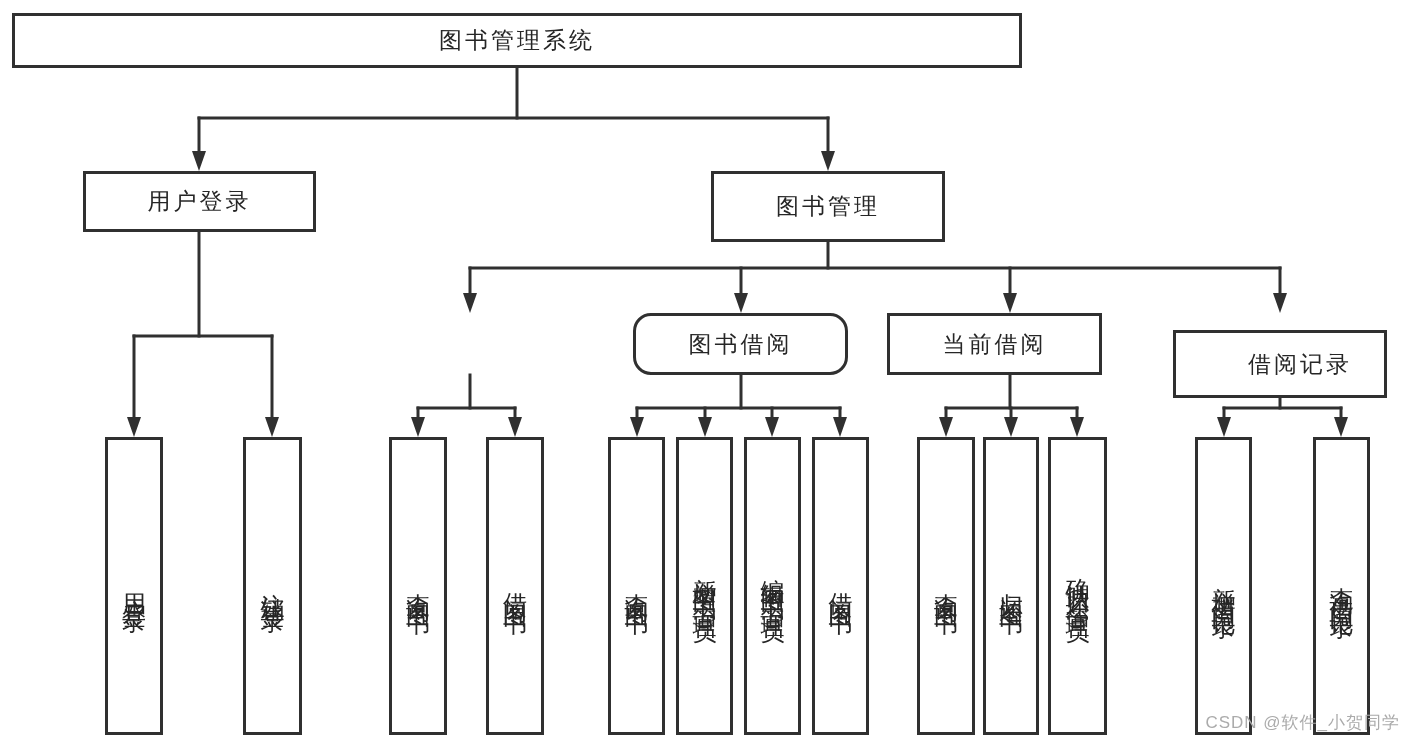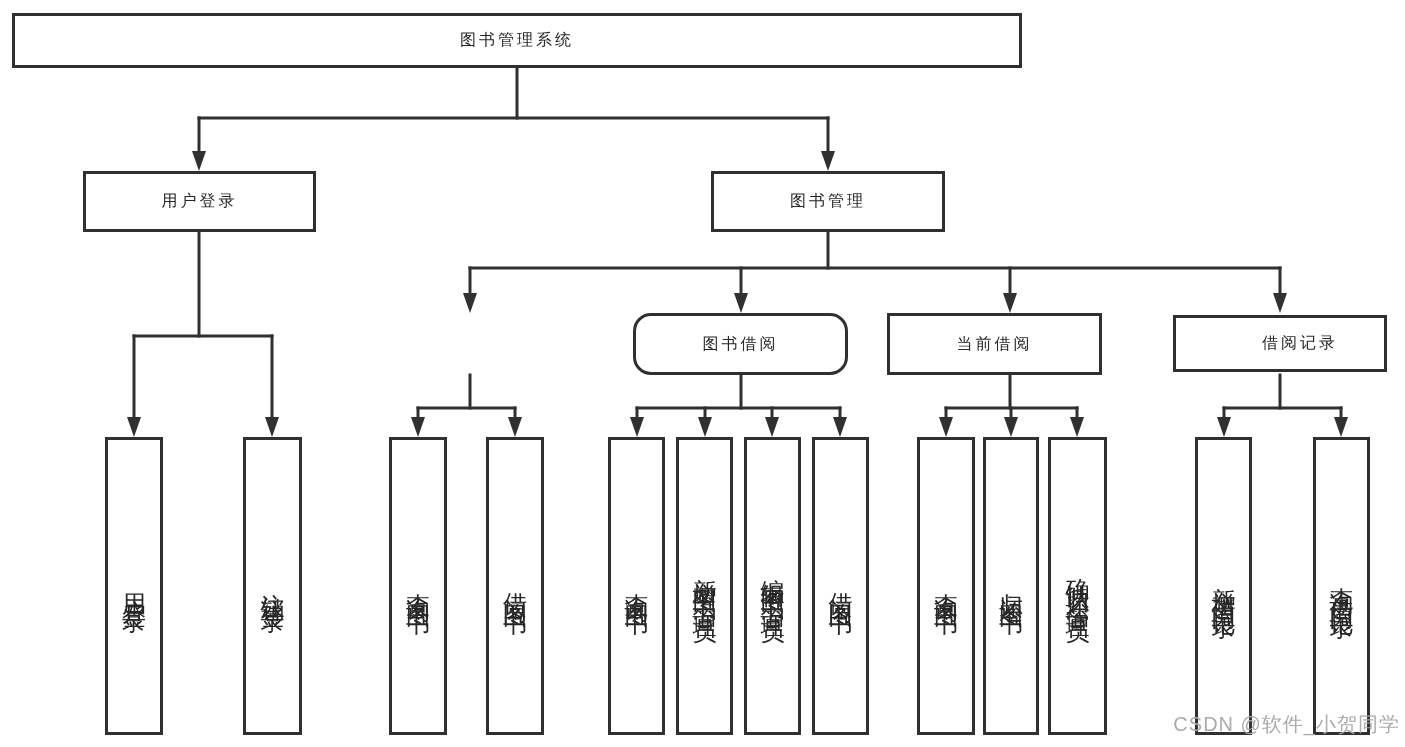--- a/index.html
+++ b/index.html
@@ -34,21 +34,21 @@
     fill: var(--line);
     stroke: none;
   }
   .hbox {
     position: absolute;
     background: var(--box-fill);
     border: 3px solid var(--line);
     display: flex;
     align-items: center;
     justify-content: center;
-    font-size: 16px;
+    font-size: 23px;
     letter-spacing: 3px;
     color: var(--text);
     white-space: nowrap;
   }
   .vbox {
     position: absolute;
     top: 437px;
     height: 298px;
     background: var(--box-fill);
     border: 3px solid var(--line);
@@ -59,21 +59,21 @@
     justify-content: center;
     font-size: 24px;
     letter-spacing: 6px;
     color: var(--text);
     line-height: 1;
   }
   .watermark {
     position: absolute;
     right: 5px;
     top: 711px;
-    font-size: 20px;
+    font-size: 17px;
     letter-spacing: 1px;
     color: var(--watermark);
     z-index: 5;
     white-space: nowrap;
   }
 </style>
 </head>
 <body>
 
 <div class="canvas">
@@ -143,25 +143,25 @@
       <line class="edge" x1="1224" y1="408" x2="1224" y2="419"></line>
       <polygon class="arrowhead" points="1217,417 1231,417 1224,437"></polygon>
       <line class="edge" x1="1341" y1="408" x2="1341" y2="419"></line>
       <polygon class="arrowhead" points="1334,417 1348,417 1341,437"></polygon>
     </g>
   </svg>
 
   <div class="hbox" style="left:12px; top:13px; width:1010px; height:55px;">图书管理系统</div>
 
   <div class="hbox" style="left:83px; top:171px; width:233px; height:61px;">用户登录</div>
-  <div class="hbox" style="left:711px; top:171px; width:234px; height:61px;">图书管理</div>
+  <div class="hbox" style="left:711px; top:171px; width:234px; height:71px;">图书管理</div>
 
   <div class="hbox" style="left:633px; top:313px; width:215px; height:62px;border-radius:18px;">图书借阅</div>
   <div class="hbox" style="left:887px; top:313px; width:215px; height:62px;">当前借阅</div>
-  <div class="hbox" style="left:1173px; top:315px; width:214px; height:57px;padding-left:40px;">借阅记录</div>
+  <div class="hbox" style="left:1173px; top:330px; width:214px; height:68px;padding-left:40px;">借阅记录</div>
 
   <div class="vbox" style="left:105px; width:58px;">用户登录</div>
   <div class="vbox" style="left:243px; width:59px;">注销登录</div>
 
   <div class="vbox" style="left:389px; width:58px;">查询图书</div>
   <div class="vbox" style="left:486px; width:58px;">借阅图书</div>
 
   <div class="vbox" style="left:608px; width:57px;">查询图书</div>
   <div class="vbox" style="left:676px; width:57px;">新增图书（管理员）</div>
   <div class="vbox" style="left:744px; width:57px;">编辑图书（管理员）</div>

